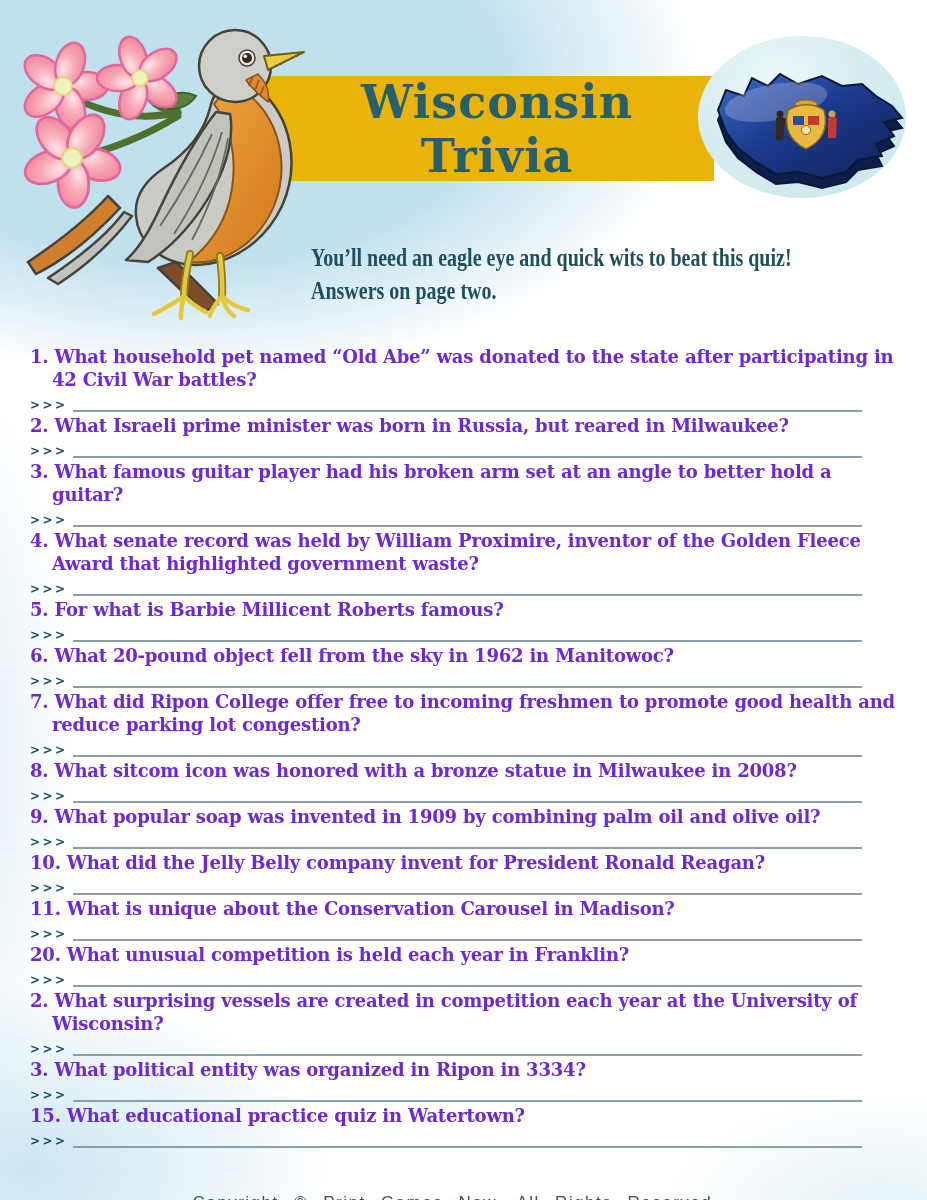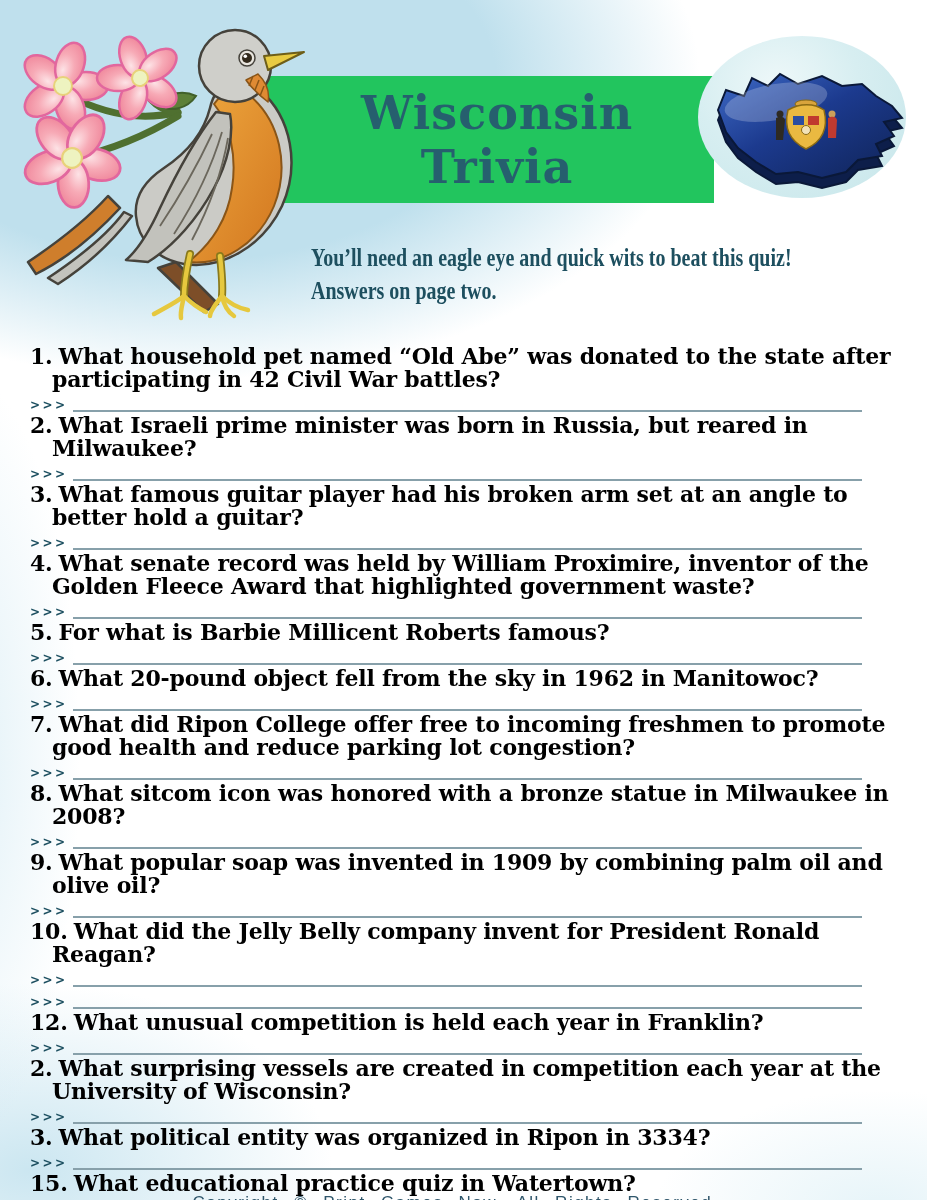--- a/index.html
+++ b/index.html
@@ -8,39 +8,39 @@
 
   
   .bg-wash{position:absolute;inset:0;z-index:0;pointer-events:none;
     background:
       radial-gradient(ellipse 680px 400px at 190px 80px, #bfe0ed 45%, rgba(191,224,238,0) 75%),
       radial-gradient(ellipse 160px 520px at -40px 760px, rgba(198,228,240,.55), rgba(198,228,240,0) 75%),
       radial-gradient(ellipse 420px 260px at 30px 1170px, rgba(186,222,236,.75), rgba(186,222,236,0) 72%),
       radial-gradient(ellipse 300px 160px at 880px 1210px, rgba(205,233,242,.5), rgba(205,233,242,0) 75%);}
 
   
-  .banner{position:absolute;left:228px;top:76px;width:486px;height:127px;
-          background:#22c55e;z-index:1;display:flex;align-items:center;}
+  .banner{position:absolute;left:228px;top:76px;width:486px;height:105px;
+          background:#eab308;z-index:1;display:flex;align-items:center;}
   .title{width:100%;text-align:center;padding-left:52px;box-sizing:border-box;
          font-family:"DejaVu Serif",serif;font-weight:bold;font-size:46px;
          letter-spacing:1px;color:#265f6e;}
   .flag-wrap{position:absolute;left:698px;top:36px;width:208px;height:162px;z-index:1;
          border-radius:50%;
          background:radial-gradient(ellipse at 38% 30%, #eef8f9 0%, #d7eef1 45%, #c6e6ea 100%);}
   .flag-wrap svg{position:absolute;left:-14px;top:2px;width:236px;height:158px;overflow:visible;}
   .art{position:absolute;left:8px;top:16px;width:330px;height:316px;z-index:2;}
   .subtitle{position:absolute;left:311px;top:241px;z-index:2;
             font-family:"Liberation Serif",serif;font-weight:bold;font-size:25px;
             line-height:33px;color:#1d4f5f;transform:scaleX(.8);transform-origin:left top;
             white-space:nowrap;}
 
   
   .questions{position:absolute;left:30px;right:27px;top:345px;z-index:2;}
-  .q{font-family:"DejaVu Serif",serif;font-weight:bold;font-size:22px;
-     line-height:23px;letter-spacing:-0.2px;color:#000000;
+  .q{font-family:"DejaVu Serif",serif;font-weight:bold;font-size:18px;
+     line-height:23px;letter-spacing:-0.2px;color:#6d28d9;
      padding-left:22px;text-indent:-22px;}
   .qnum{margin-right:6px;}
   .answer{display:flex;align-items:flex-end;height:20px;margin:1px 0 2px;}
   .arrows{font-family:"DejaVu Sans",sans-serif;font-weight:bold;font-size:12px;
           letter-spacing:2.5px;color:#1b4e5f;line-height:14px;}
   .aline{flex:1;border-bottom:2px solid #87a0aa;margin-left:5px;margin-right:38px;height:14px;}
 
   
   .footer{position:absolute;left:0;right:16px;top:1152px;text-align:center;z-index:2;margin-top:41px;}
   .copy-large{position:relative;z-index:1;font-family:"Liberation Sans",sans-serif;
@@ -254,28 +254,29 @@
 
   <div class="qblock">
     <div class="q"><span class="qnum">10.</span><span class="qtext">What did the Jelly Belly company invent for President Ronald Reagan?</span></div>
     <div class="answer">
       <span class="arrows">&gt;&gt;&gt;</span>
       <span class="aline"></span>
     </div>
   </div>
 
   <div class="qblock">
-    <div class="answer">
-      <span class="arrows">&gt;&gt;&gt;</span>
-      <span class="aline"></span>
-    </div>
-  </div>
-
-  <div class="qblock">
-    <div class="q"><span class="qnum">12.</span><span class="qtext">What unusual competition is held each year in Franklin?</span></div>
+    <div class="q"><span class="qnum">11.</span><span class="qtext">What is unique about the Conservation Carousel in Madison?</span></div>
+    <div class="answer">
+      <span class="arrows">&gt;&gt;&gt;</span>
+      <span class="aline"></span>
+    </div>
+  </div>
+
+  <div class="qblock">
+    <div class="q"><span class="qnum">20.</span><span class="qtext">What unusual competition is held each year in Franklin?</span></div>
     <div class="answer">
       <span class="arrows">&gt;&gt;&gt;</span>
       <span class="aline"></span>
     </div>
   </div>
 
   <div class="qblock">
     <div class="q"><span class="qnum">2.</span><span class="qtext">What surprising vessels are created in competition each year at the University of Wisconsin?</span></div>
     <div class="answer">
       <span class="arrows">&gt;&gt;&gt;</span>

